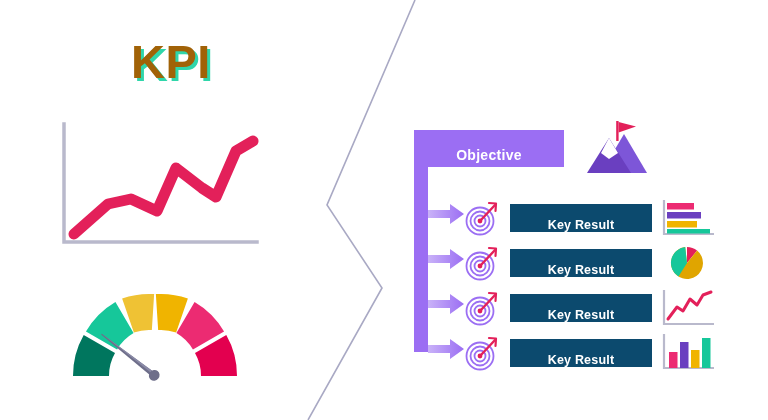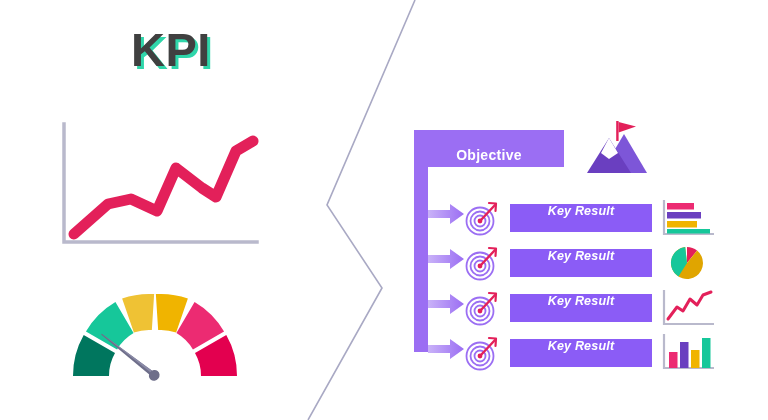--- a/index.html
+++ b/index.html
@@ -17,23 +17,24 @@
     background: #ffffff;
     overflow: hidden;
   }
 
   
   .title {
     position: absolute;
     font-weight: bold;
     font-size: 47px;
     letter-spacing: 0.5px;
-    color: #404040;
+    color: #a16207;
     line-height: 1;
     white-space: nowrap;
+    margin-top: 12px;
   }
   #kpi-title {
     left: 131px;
     top: 26px;
     text-shadow: 3px 3px 0 #2fd6aa;
   }
   #okr-title {
     left: 509px;
     top: 26px;
     text-shadow: 3px 3px 0 #9a6ef0;
@@ -100,25 +101,24 @@
     font-weight: bold;
     letter-spacing: 0.3px;
     margin-top: 12px;
   }
 
   .kr-box {
     position: absolute;
     left: 112px;
     width: 142px;
     height: 28px;
-    background: #8b5cf6;
+    background: #0c4a6e;
     display: flex;
-    align-items: flex-start;
+    align-items: flex-end;
     justify-content: center;
-    font-style: italic;
   }
   .kr-label {
     color: #ffffff;
     font-size: 12.5px;
     font-weight: bold;
     letter-spacing: 0.2px;
   }
 
   .kr-row-0 { top: 96px; }
   .kr-row-1 { top: 141px; }

